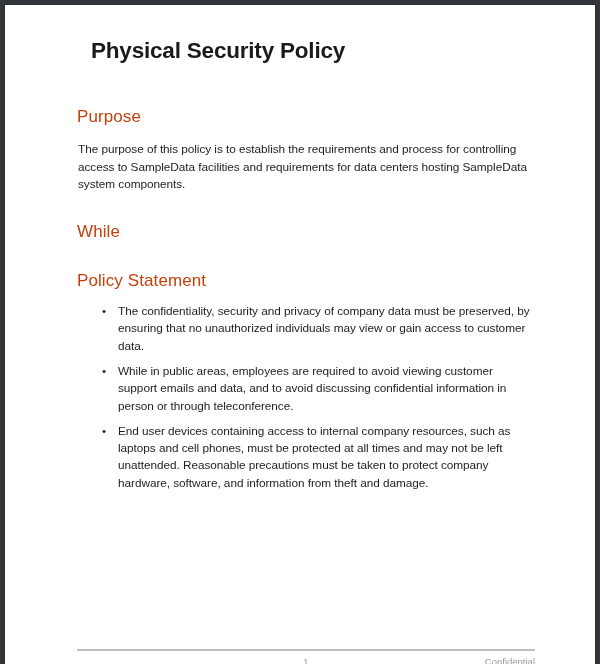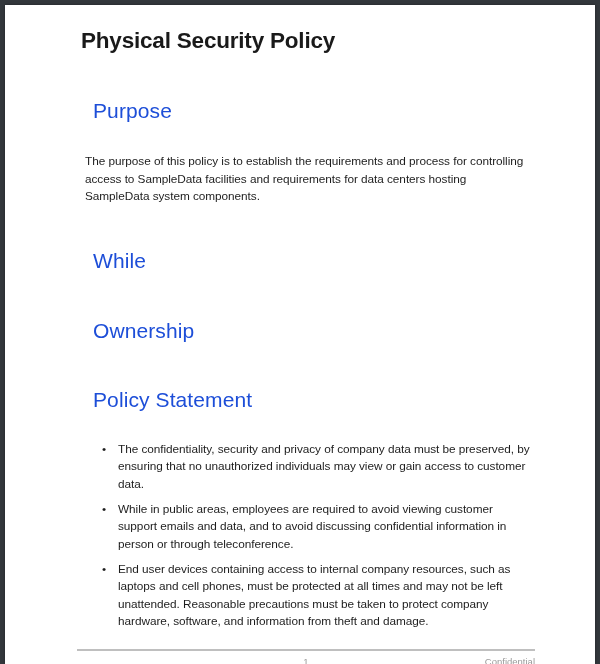--- a/index.html
+++ b/index.html
@@ -39,40 +39,40 @@
     left: 72px;
     top: 0;
     width: 458px;
   }
 
   .doc-title {
     font-size: 22.5px;
     font-weight: bold;
     color: #1a1a1a;
     letter-spacing: -0.2px;
-    margin: 4px;
+    margin: 14px;
     padding-top: 18px;
     line-height: 1.25;
   }
 
   .section-heading {
-    font-size: 21px;
+    font-size: 17px;
     font-weight: normal;
-    color: #1d4ed8;
-    margin: 16px;
+    color: #c2410c;
+    margin: 0;
     padding-top: 27px;
     line-height: 1.25;
     letter-spacing: 0.1px;
   }
 
   .body-text {
     font-size: 11.8px;
     color: #1d1d1d;
     line-height: 1.47;
-    margin: 8px;
+    margin: 1px;
     padding-top: 13px;
     letter-spacing: -0.05px;
   }
 
   .bullet-list {
     list-style: none;
     margin: 0;
     padding: 12px 0 0 0;
   }
   .bullet-list li {
@@ -133,21 +133,20 @@
 
     <div class="page-body">
 
       <h1 class="doc-title">Physical Security Policy</h1>
 
       <h2 class="section-heading">Purpose</h2>
       <p class="body-text">The purpose of this policy is to establish the requirements and process for controlling access to SampleData facilities and requirements for data centers hosting SampleData system components.</p>
 
       <h2 class="section-heading">While</h2>
 
-      <h2 class="section-heading">Ownership</h2>
 
       <h2 class="section-heading">Policy Statement</h2>
 
       <ul class="bullet-list">
         <li>
           <span class="bullet-dot">•</span>
           <span>The confidentiality, security and privacy of company data must be preserved, by ensuring that no unauthorized individuals may view or gain access to customer data.</span>
         </li>
         <li>
           <span class="bullet-dot">•</span>

